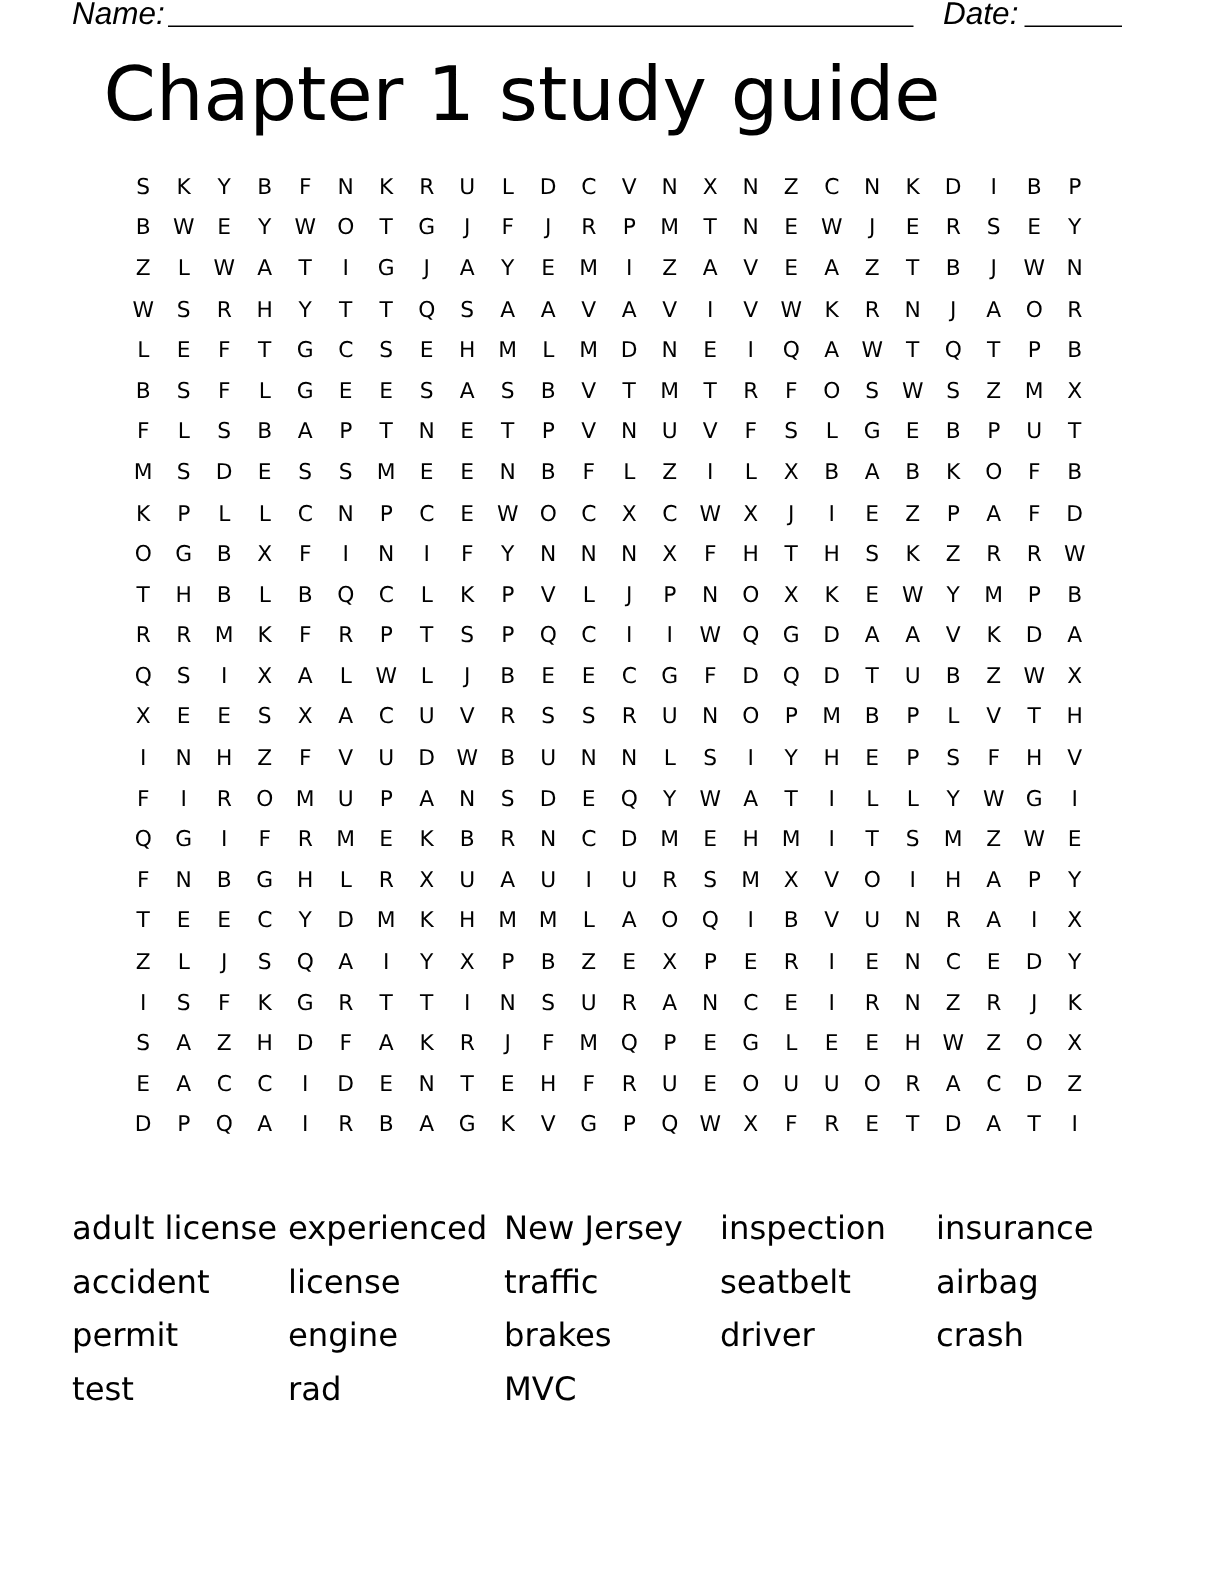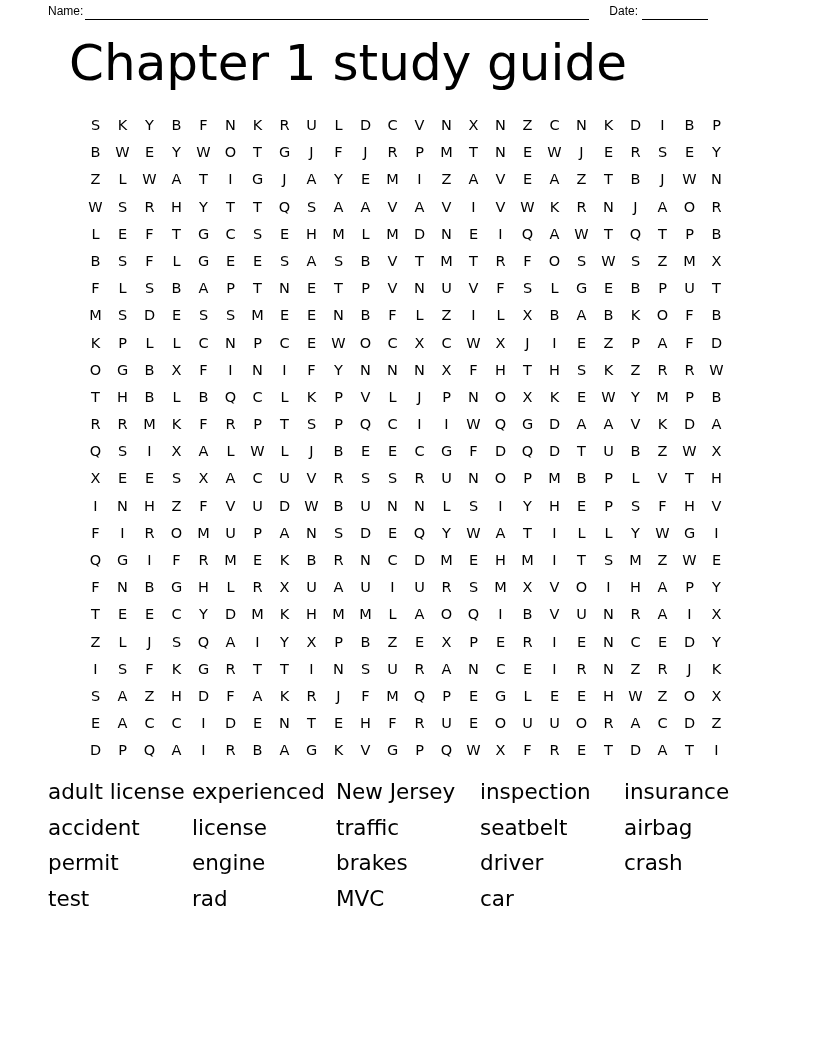--- a/index.html
+++ b/index.html
@@ -1,39 +1,39 @@
 <!DOCTYPE html>
 <html><head>
 <meta charset="utf-8">
 <style>
   html, body { margin: 0; padding: 0; background: #ffffff; }
   body { width: 816px; height: 1056px; position: relative; overflow: hidden; color: #000; }
   .header-line {
     position: absolute; top: 0; left: 48px; width: 700px; height: 20px;
-    font-family: "Liberation Sans", sans-serif; font-size: 12px; line-height: 18px;
-    display: flex; align-items: flex-end; white-space: nowrap;
+    font-family: "Liberation Sans", sans-serif; font-size: 21px; line-height: 18px;
+    display: flex; align-items: center; white-space: nowrap; font-style: italic;
   }
   .header-line .lbl { margin-right: 2px; }
   .name-line { display: inline-block; width: 504px; border-bottom: 1px solid #000; height: 15px; margin-right: 20px; }
   .date-line { display: inline-block; width: 66px; border-bottom: 1px solid #000; height: 15px; margin-left: 2px; }
   .title {
     position: absolute; top: 30px; left: 0; width: 696px; text-align: center;
     font-family: "DejaVu Sans", sans-serif; font-size: 50px; line-height: 66px;
     letter-spacing: 0px;
   }
   .grid {
     position: absolute; top: 112px; left: 82px;
     display: grid; grid-template-columns: repeat(24, 27px); grid-auto-rows: 27.2px;
   }
   .cell {
     font-family: "DejaVu Sans", sans-serif; font-size: 14.5px; text-align: center;
     line-height: 27px; width: 27px; height: 27px;
   }
   .words {
-    position: absolute; top: 776px; left: 48px;
+    position: absolute; top: 804px; left: 48px;
     display: grid; grid-template-columns: repeat(5, 144px); grid-auto-rows: 35.6px;
   }
   .word {
     font-family: "DejaVu Sans", sans-serif; font-size: 21.5px; line-height: 32px; white-space: nowrap;
   }
 </style>
 </head>
 <body>
 
 <div class="header-line">
@@ -636,14 +636,13 @@
     <div class="word">seatbelt</div>
     <div class="word">airbag</div>
     <div class="word">permit</div>
     <div class="word">engine</div>
     <div class="word">brakes</div>
     <div class="word">driver</div>
     <div class="word">crash</div>
     <div class="word">test</div>
     <div class="word">rad</div>
     <div class="word">MVC</div>
-    <div class="word">car</div>
   </div>
 
 </body></html>

